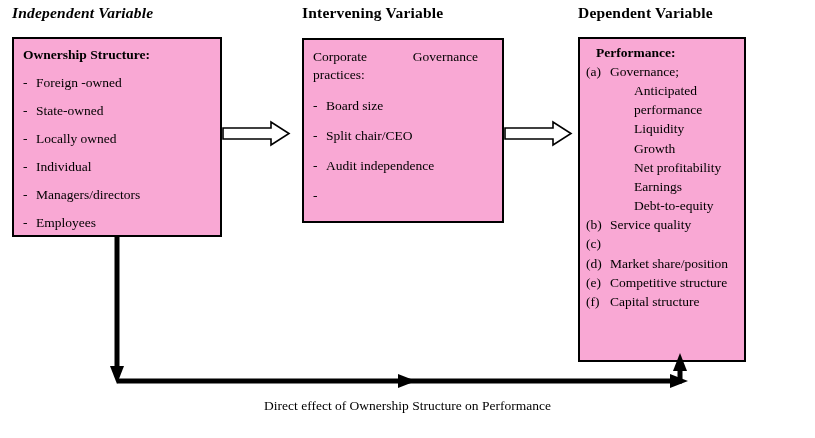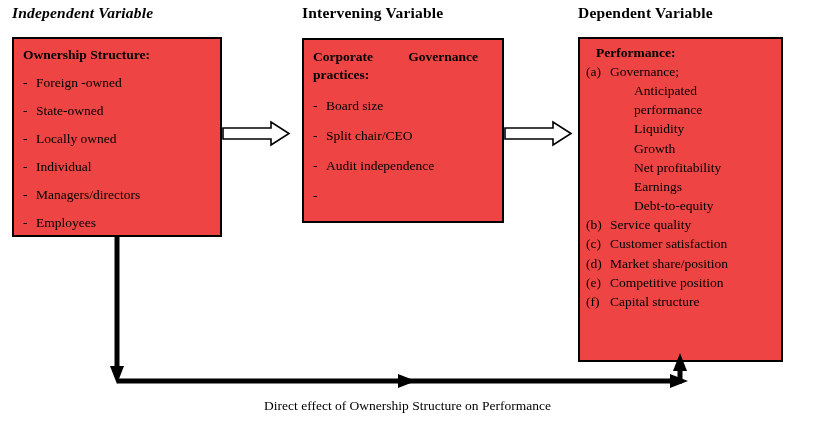--- a/index.html
+++ b/index.html
@@ -22,34 +22,34 @@
   .col-title {
     position: absolute;
     font-weight: bold;
     font-size: 15.5px;
     letter-spacing: 0.2px;
     white-space: nowrap;
   }
   .box {
     position: absolute;
     border: 2px solid #000000;
-    background: #ef4444;
+    background: #f9a8d4;
     box-sizing: border-box;
   }
   .box-inner {
     padding: 8px 9px 6px 9px;
   }
   .bhead {
     font-weight: bold;
     font-size: 13.5px;
     margin-bottom: 3px;
     white-space: nowrap;
   }
   .bhead-just {
-    font-weight: bold;
+    font-weight: normal;
     font-size: 13.5px;
     line-height: 1.32;
   }
   .just-row {
     display: flex;
     justify-content: space-between;
     width: 165px;
   }
   
   .list1 {
@@ -185,21 +185,21 @@
           <span class="dash">-</span>
           <span>Audit independence</span>
         </li>
         <li>
           <span class="dash">-</span>
         </li>
       </ul>
     </div>
   </div>
 
-  <div class="box" style="left:578px; top:37px; width:205px; height:325px;">
+  <div class="box" style="left:578px; top:37px; width:168px; height:325px;">
     <div class="box-inner" style="padding:6px 6px 4px 6px;">
       <div class="p-head">Performance:</div>
 
       <ul class="lettered">
         <li>
           <span class="ltr">(a)</span>
           <span>Governance;</span>
         </li>
       </ul>
 
@@ -213,29 +213,28 @@
         <li>Debt-to-equity</li>
       </ul>
 
       <ul class="lettered">
         <li>
           <span class="ltr">(b)</span>
           <span>Service quality</span>
         </li>
         <li>
           <span class="ltr">(c)</span>
-          <span>Customer satisfaction</span>
         </li>
         <li>
           <span class="ltr">(d)</span>
           <span>Market share/position</span>
         </li>
         <li>
           <span class="ltr">(e)</span>
-          <span>Competitive position</span>
+          <span>Competitive structure</span>
         </li>
         <li>
           <span class="ltr">(f)</span>
           <span>Capital structure</span>
         </li>
       </ul>
     </div>
   </div>
 
   <svg class="overlay" viewBox="0 0 815 438" xmlns="http://www.w3.org/2000/svg">

